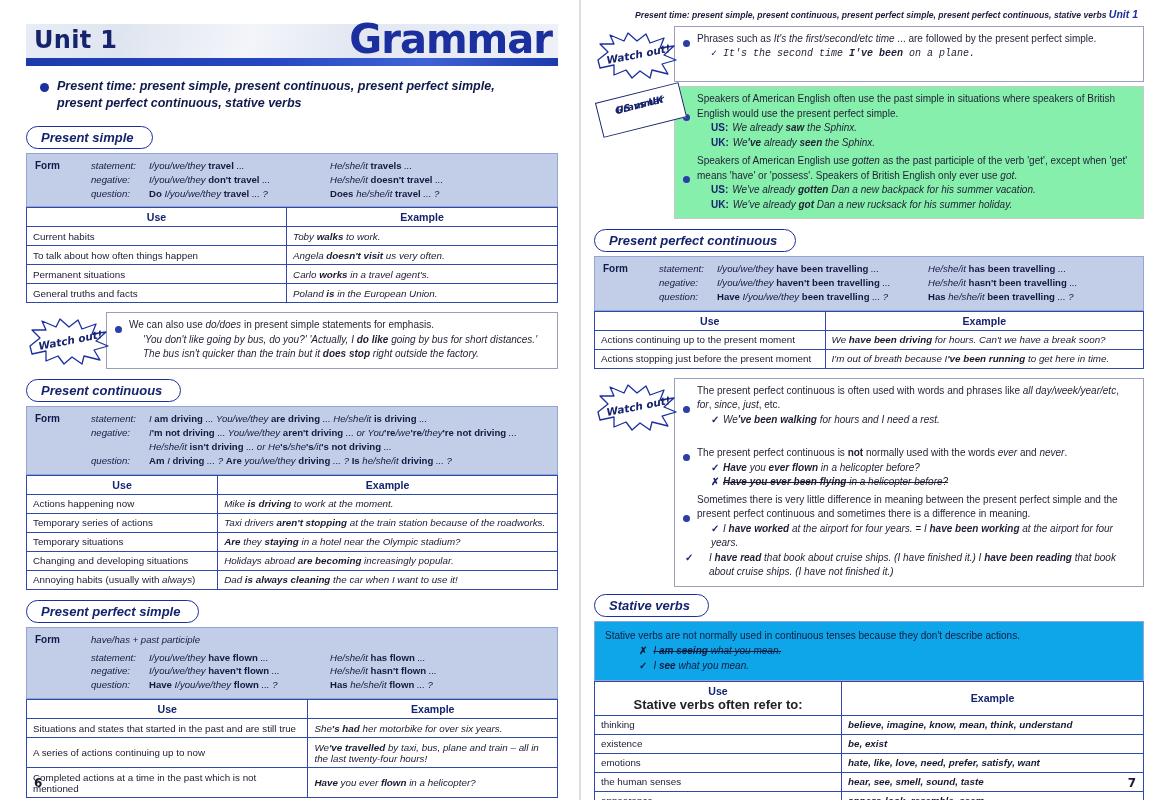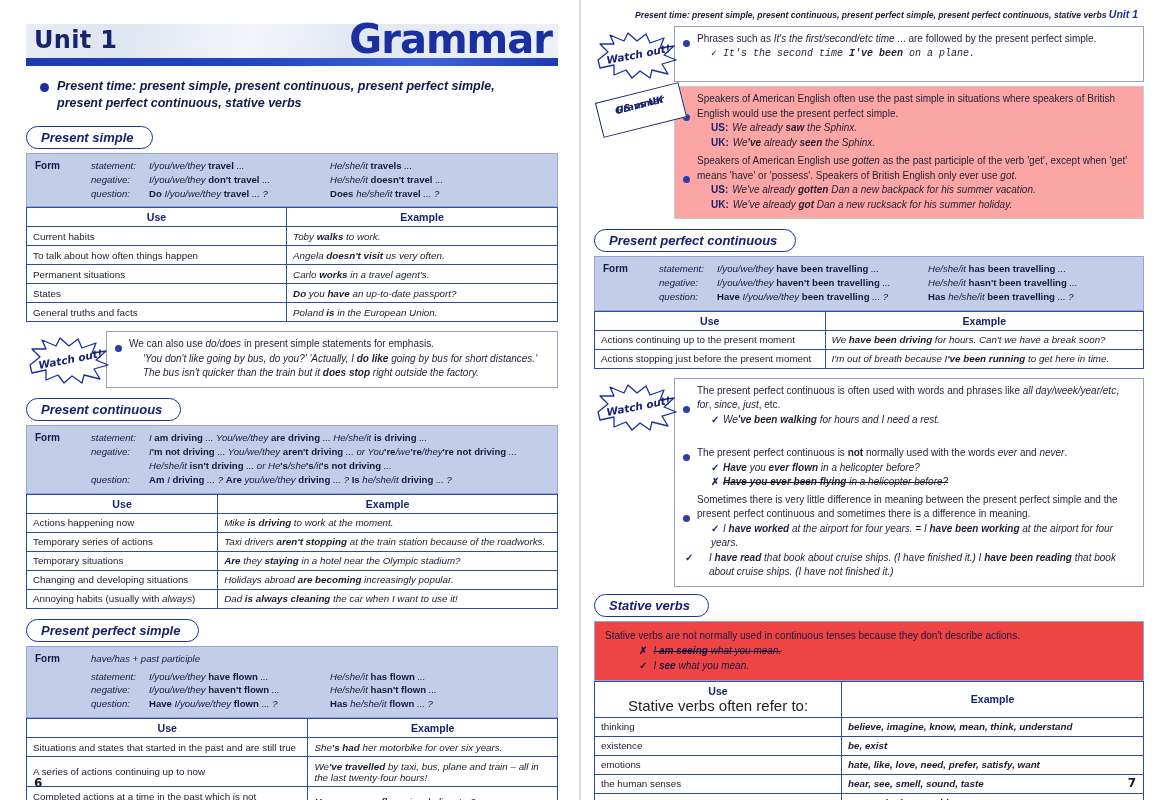--- a/index.html
+++ b/index.html
@@ -79,40 +79,40 @@
   .formbox .fcols{display:flex;flex:1 1 auto;gap:6px;}
   .formbox .fc1{flex:0 0 175px;}
   .formbox .fc2{flex:1 1 auto;}
   .formbox .wide{flex:1 1 auto;}
   .formbox .plain{font-style:italic;}
   .formbox b{font-weight:bold;font-style:normal;margin-top:20px;}
   .formbox .note{font-style:italic;padding-left:0;}
 
   
   .intro-box{
-    background:#ef4444;border:1px solid #93a5d4;
+    background:#0ea5e9;border:1px solid #93a5d4;
     padding:6px 10px 7px 10px;font-size:10px;line-height:1.5;color:#121a3f;
   }
   .intro-box .ex{padding-left:34px;font-style:italic;}
   .intro-box .tick{font-weight:bold;font-style:normal;margin-right:6px;}
   .strike{text-decoration:line-through;}
 
   
   table.ue{
     width:100%;border-collapse:collapse;
     border:1.6px solid #1b2f9e;
     font-size:9.8px;background:#fff;
     table-layout:fixed;
   }
   table.ue th{
     border:1px solid #2f49a8;
     color:#16246e;font-weight:bold;font-size:10.6px;
     padding:3px 4px;text-align:center;background:#fff;
   }
-  table.ue th .sub{display:block;font-weight:normal;font-size:15px;color:#222;}
+  table.ue th .sub{display:block;font-weight:bold;font-size:13px;color:#222;}
   table.ue td{
     border:1px solid #2f49a8;
     padding:3.5px 6px;vertical-align:middle;color:#1a1a2e;
   }
   table.ue td.use{font-style:normal;}
   table.ue td.ex{font-style:italic;}
   table.ue td.ex b{font-weight:bold;font-style:italic;}
   .col-use{width:50%;}
   .col-ex{width:50%;}
   .ps .col-use{width:48%;}
@@ -136,21 +136,21 @@
     transform:rotate(-11deg);
     font-size:10.5px;font-weight:bold;font-style:italic;color:#16246e;
     white-space:nowrap;
     font-family:"DejaVu Sans", sans-serif;
   }
   .callout .body{
     flex:1 1 auto;border:1px solid #9aa0b8;background:#fff;
     padding:5px 8px 6px 8px;margin-left:-12px;
     font-size:10px;line-height:1.45;color:#1f1f35;
   }
-  .callout.grey .body{background:#fca5a5;border:1px solid #c9c9c9;}
+  .callout.grey .body{background:#86efac;border:1px solid #c9c9c9;}
   .bullet-line{display:flex;gap:7px;align-items:flex-end;}
   .bdot{width:7px;height:7px;border-radius:50%;background:#2a3da8;margin-top:4px;flex:0 0 auto;}
   .bbody{flex:1 1 auto;}
   .ex-line{padding-left:14px;font-style:italic;}
   .ex-line .mk{font-weight:bold;font-style:normal;display:inline-block;width:12px;color:#16246e;}
   .usuk{font-weight:bold;font-style:normal;color:#16246e;margin-right:4px;}
 
   
   .tagwrap{position:relative;width:92px;flex:0 0 92px;height:60px;}
   .uktag{
@@ -245,24 +245,20 @@
               <td class="use">Current habits</td>
               <td class="ex">Toby <b>walks</b> to work.</td>
             </tr>
         <tr>
               <td class="use">To talk about how often things happen</td>
               <td class="ex">Angela <b>doesn't visit</b> us very often.</td>
             </tr>
         <tr>
               <td class="use">Permanent situations</td>
               <td class="ex">Carlo <b>works</b> in a travel agent's.</td>
-            </tr>
-        <tr>
-              <td class="use">States</td>
-              <td class="ex"><b>Do</b> you <b>have</b> an up-to-date passport?</td>
             </tr>
         <tr>
               <td class="use">General truths and facts</td>
               <td class="ex">Poland <b>is</b> in the European Union.</td>
             </tr>
       </tbody>
         </table>
     </div>
 
     <div class="callout">

